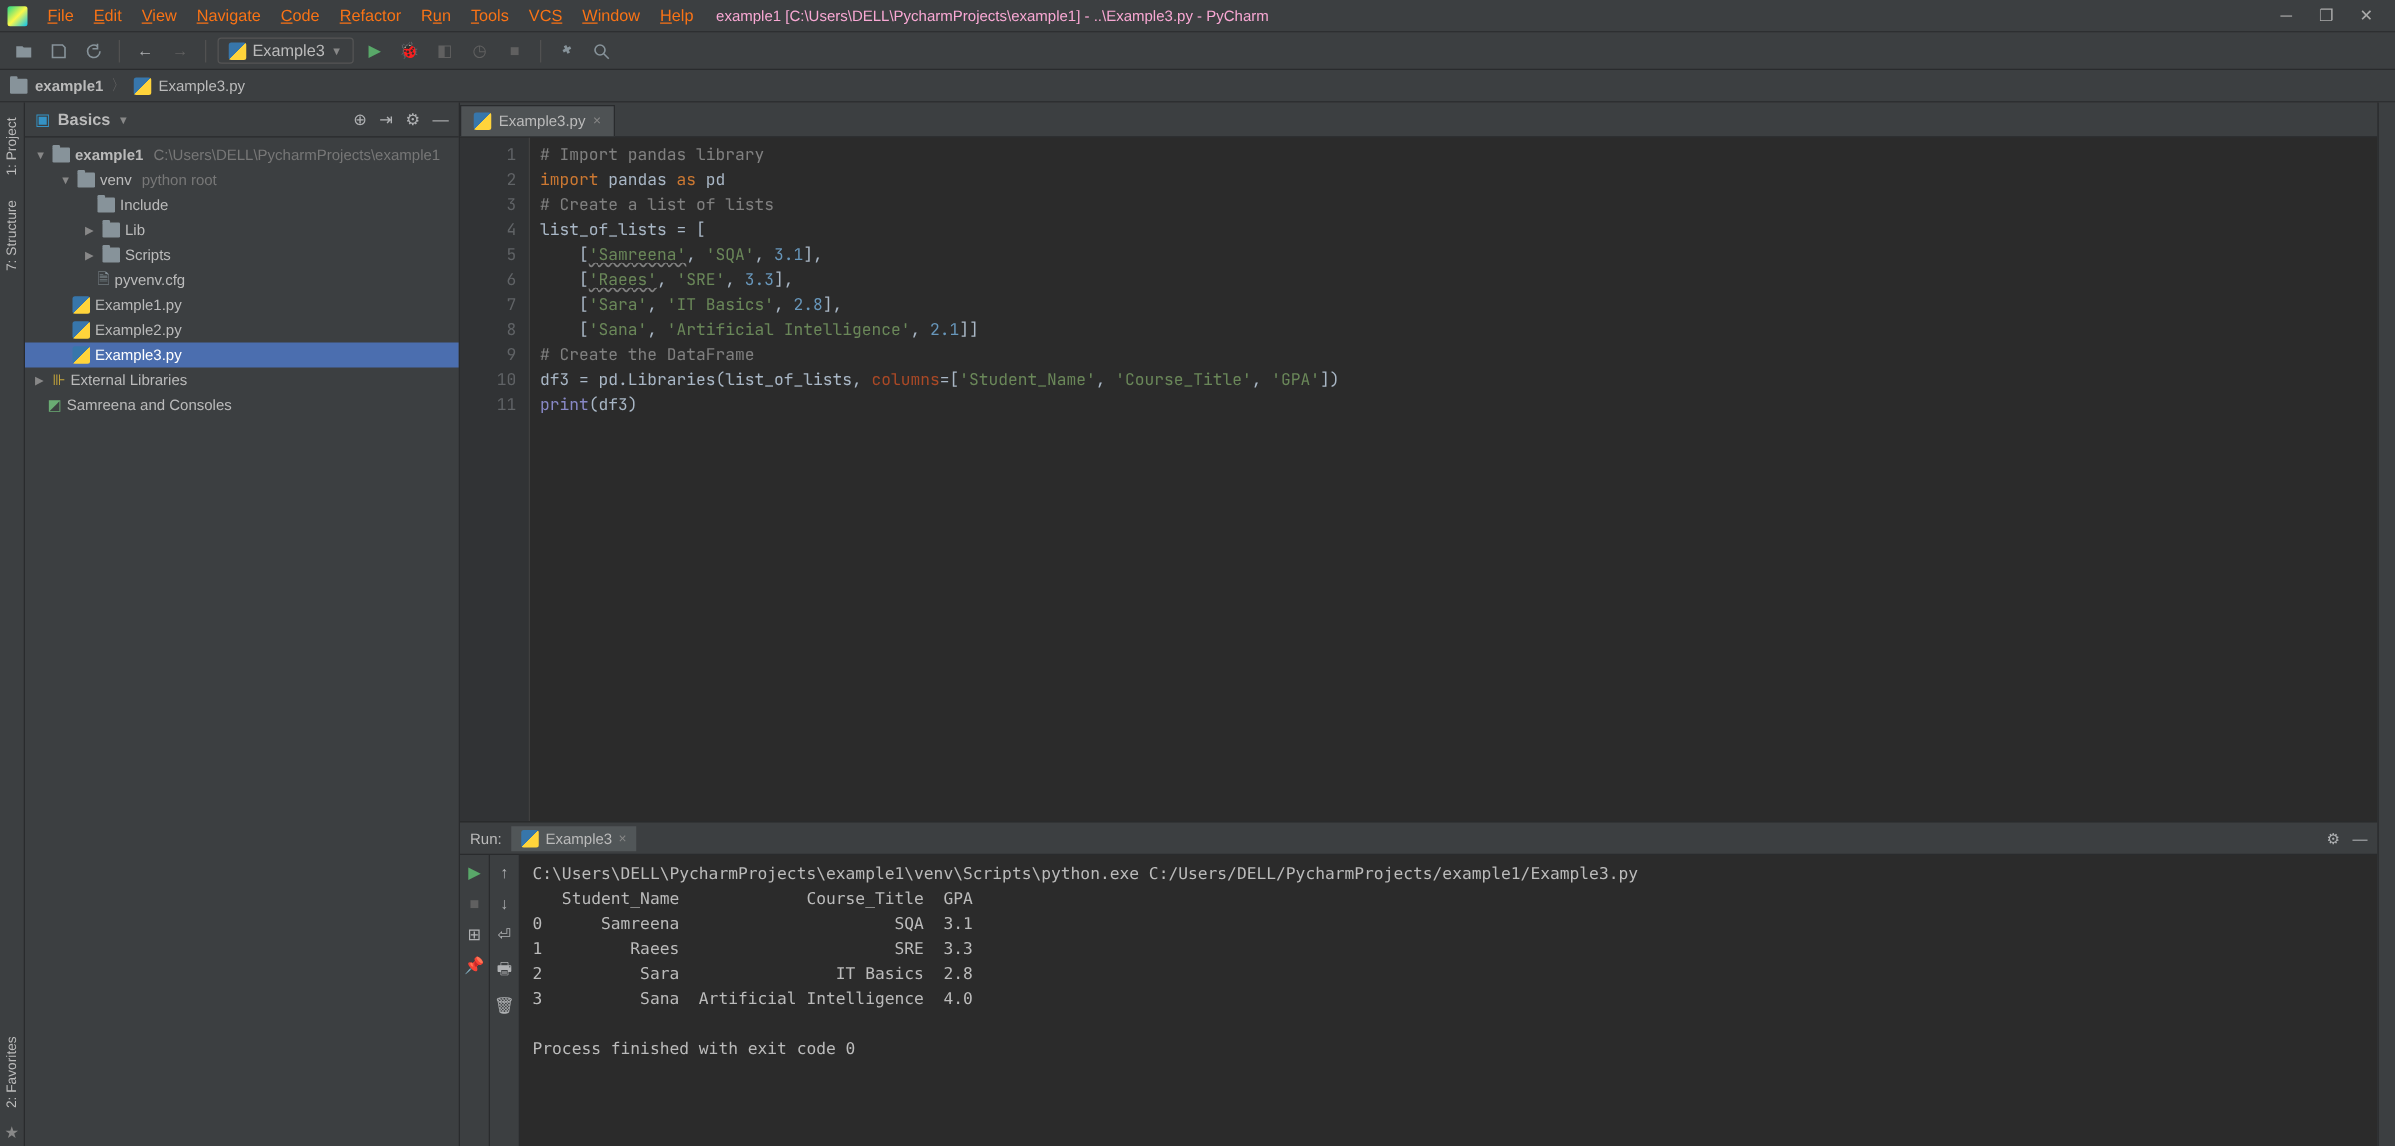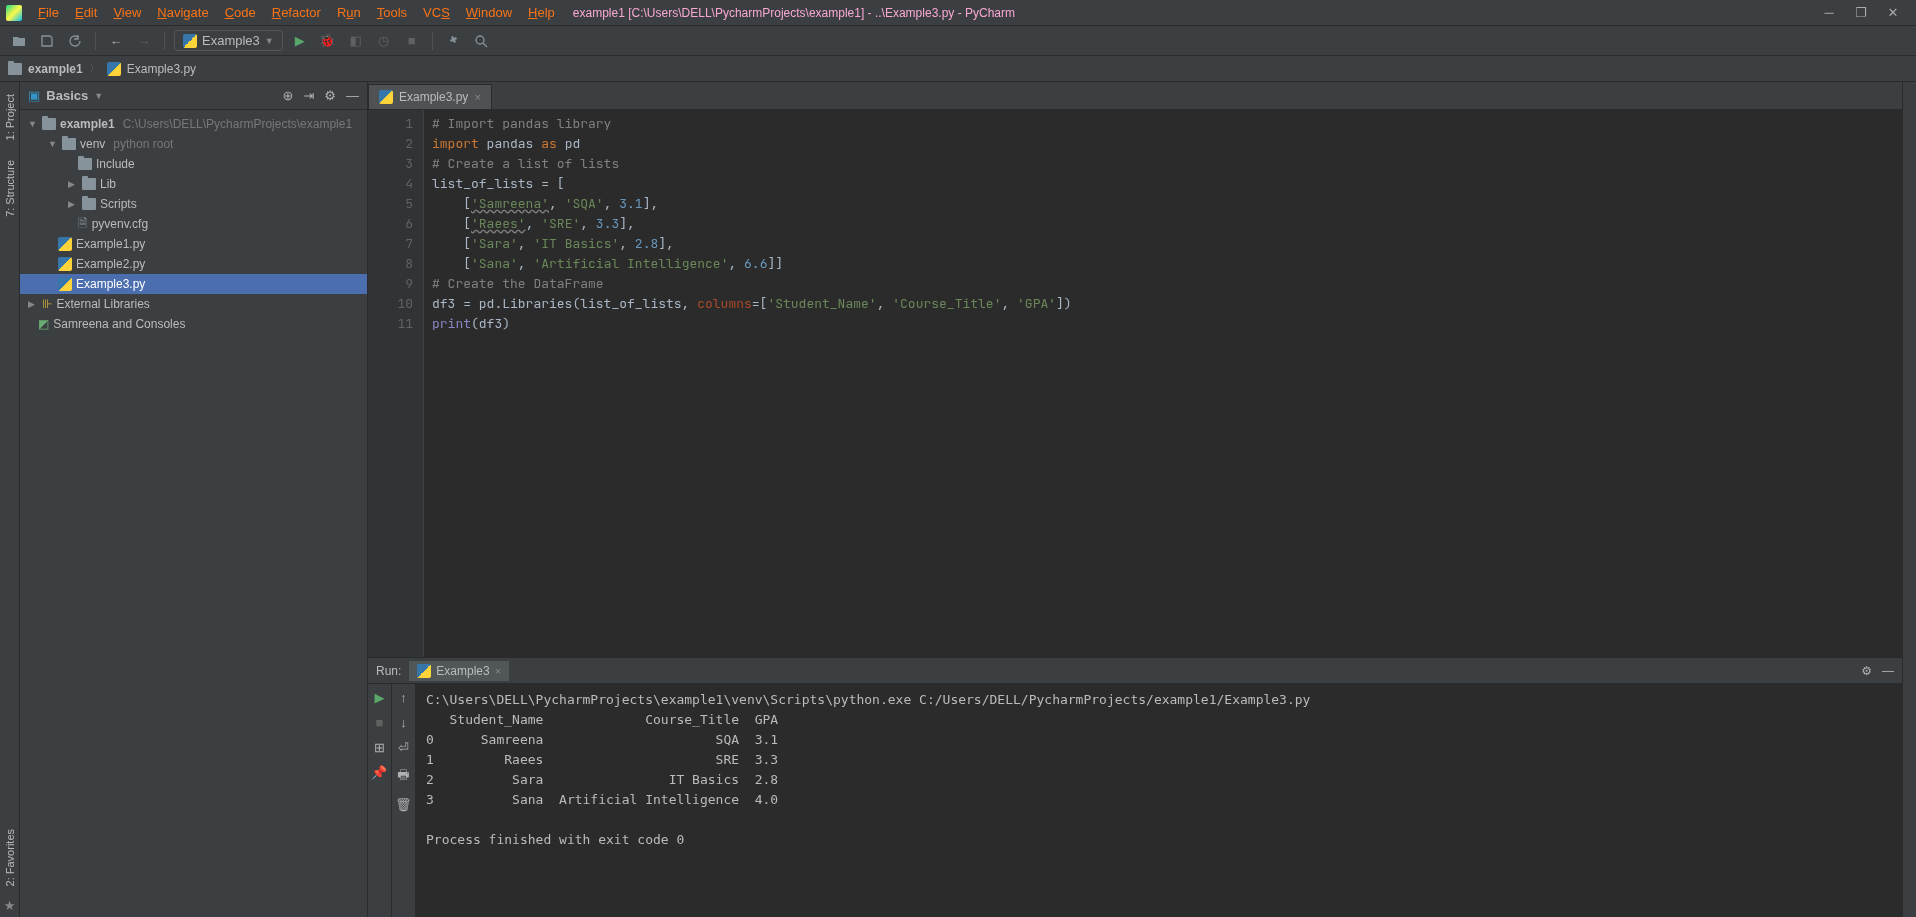--- a/index.html
+++ b/index.html
@@ -235,21 +235,21 @@
             <div>10</div>
             <div>11</div>
         </div>
         <div class="code"><span class="c-comment"># Import pandas library</span>
 <span class="c-kw">import</span><span> pandas </span><span class="c-kw">as</span><span> pd</span>
 <span class="c-comment"># Create a list of lists</span>
 <span>list_of_lists = [</span>
 <span>    [</span><span class="c-str c-ul">'Samreena'</span><span>, </span><span class="c-str">'SQA'</span><span>, </span><span class="c-num">3.1</span><span>],</span>
 <span>    [</span><span class="c-str c-ul">'Raees'</span><span>, </span><span class="c-str">'SRE'</span><span>, </span><span class="c-num">3.3</span><span>],</span>
 <span>    [</span><span class="c-str">'Sara'</span><span>, </span><span class="c-str">'IT Basics'</span><span>, </span><span class="c-num">2.8</span><span>],</span>
-<span>    [</span><span class="c-str">'Sana'</span><span>, </span><span class="c-str">'Artificial Intelligence'</span><span>, </span><span class="c-num">6.6</span><span>]]</span>
+<span>    [</span><span class="c-str">'Sana'</span><span>, </span><span class="c-str">'Artificial Intelligence'</span><span>, </span><span class="c-num">2.1</span><span>]]</span>
 <span class="c-comment"># Create the DataFrame</span>
 <span>df3 = pd.Libraries(list_of_lists, </span><span class="c-arg">columns</span><span>=[</span><span class="c-str">'Student_Name'</span><span>, </span><span class="c-str">'Course_Title'</span><span>, </span><span class="c-str">'GPA'</span><span>])</span>
 <span class="c-builtin">print</span><span>(df3)</span></div>
       </div>
     </div>
 
     <div class="run-panel" style="height:260px">
       <div class="run-header">
         <span>Run:</span>
         <div class="run-tab">

